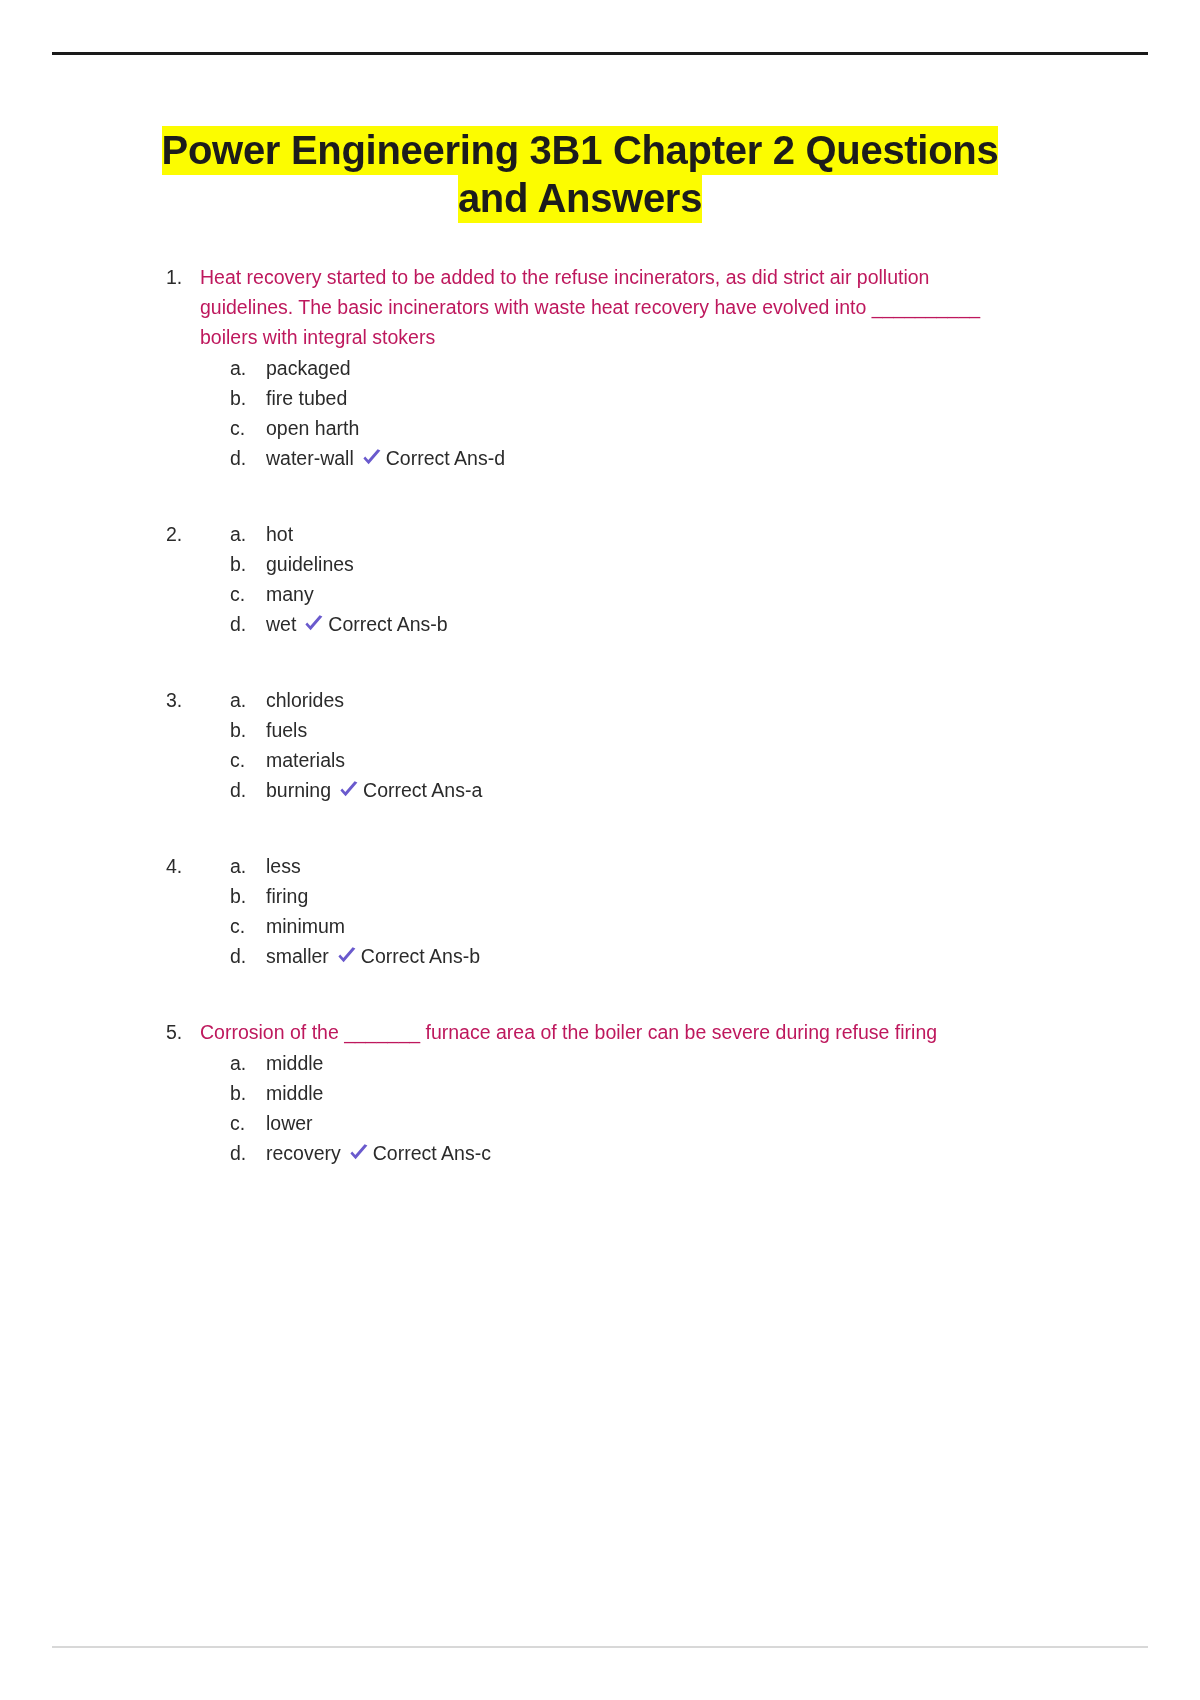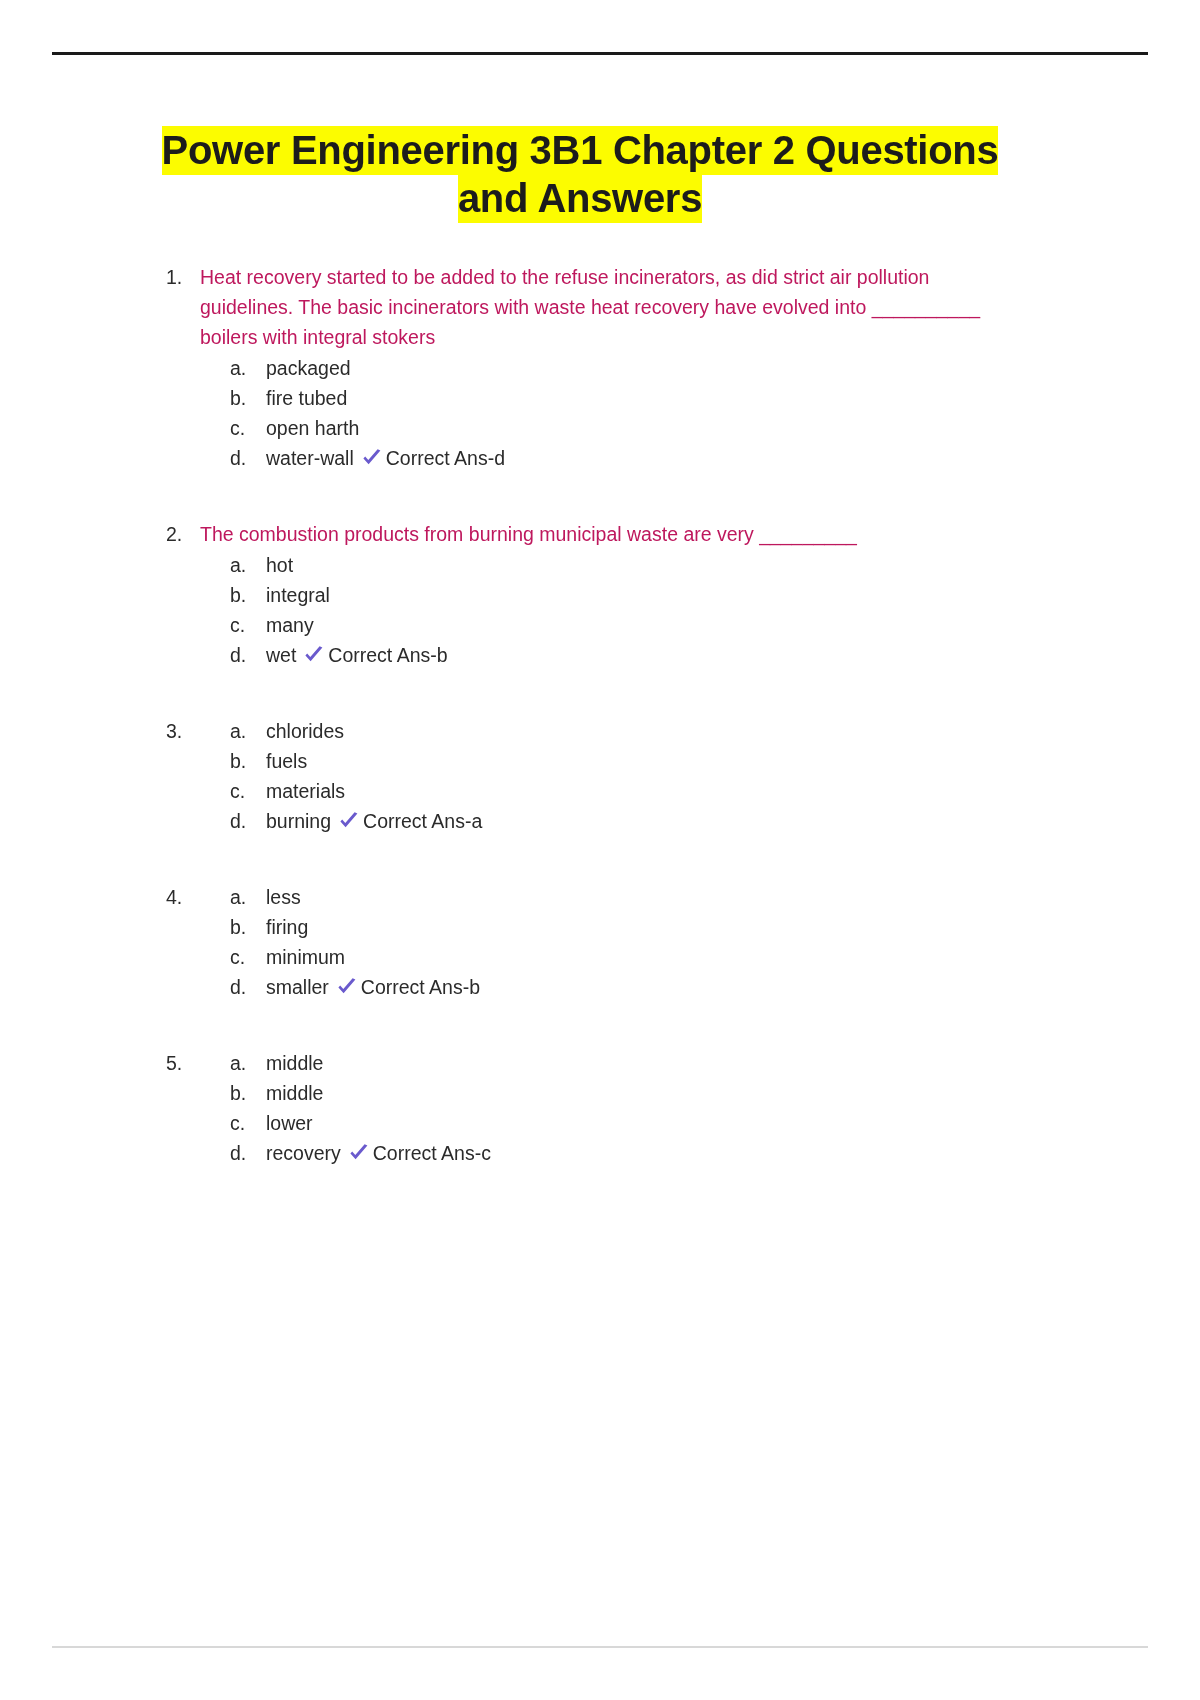--- a/index.html
+++ b/index.html
@@ -150,24 +150,23 @@
           <li class="opt-row"><span class="opt-letter">a.</span><span class="opt-label">packaged</span></li>
           <li class="opt-row"><span class="opt-letter">b.</span><span class="opt-label">fire tubed</span></li>
           <li class="opt-row"><span class="opt-letter">c.</span><span class="opt-label">open harth</span></li>
           <li class="opt-row"><span class="opt-letter">d.</span><span class="opt-label">water-wall</span><span class="check-icon"><svg width="22" height="20" viewBox="0 0 22 20" xmlns="http://www.w3.org/2000/svg">
                 <path d="M2.4 10.6 L7.6 16.2 L19.4 2.6 L16.6 1.2 L7.3 11.9 L4.2 8.4 Z" fill="#6a5acd"></path>
               </svg></span><span class="ans-text">Correct Ans-d</span></li>
         </ul>
       </div>
       <div class="q-item">
         <div class="q-num">2.</div>
-        <div class="q-text">The combustion products from burning municipal waste are very _________</div>
         <ul class="opts">
           <li class="opt-row"><span class="opt-letter">a.</span><span class="opt-label">hot</span></li>
-          <li class="opt-row"><span class="opt-letter">b.</span><span class="opt-label">integral</span></li>
+          <li class="opt-row"><span class="opt-letter">b.</span><span class="opt-label">guidelines</span></li>
           <li class="opt-row"><span class="opt-letter">c.</span><span class="opt-label">many</span></li>
           <li class="opt-row"><span class="opt-letter">d.</span><span class="opt-label">wet</span><span class="check-icon"><svg width="22" height="20" viewBox="0 0 22 20" xmlns="http://www.w3.org/2000/svg">
                 <path d="M2.4 10.6 L7.6 16.2 L19.4 2.6 L16.6 1.2 L7.3 11.9 L4.2 8.4 Z" fill="#6a5acd"></path>
               </svg></span><span class="ans-text">Correct Ans-b</span></li>
         </ul>
       </div>
       <div class="q-item">
         <div class="q-num">3.</div>
         <ul class="opts">
           <li class="opt-row"><span class="opt-letter">a.</span><span class="opt-label">chlorides</span></li>
@@ -184,20 +183,21 @@
           <li class="opt-row"><span class="opt-letter">a.</span><span class="opt-label">less</span></li>
           <li class="opt-row"><span class="opt-letter">b.</span><span class="opt-label">firing</span></li>
           <li class="opt-row"><span class="opt-letter">c.</span><span class="opt-label">minimum</span></li>
           <li class="opt-row"><span class="opt-letter">d.</span><span class="opt-label">smaller</span><span class="check-icon"><svg width="22" height="20" viewBox="0 0 22 20" xmlns="http://www.w3.org/2000/svg">
                 <path d="M2.4 10.6 L7.6 16.2 L19.4 2.6 L16.6 1.2 L7.3 11.9 L4.2 8.4 Z" fill="#6a5acd"></path>
               </svg></span><span class="ans-text">Correct Ans-b</span></li>
         </ul>
       </div>
       <div class="q-item">
         <div class="q-num">5.</div>
+        <div class="q-text">Corrosion of the _______ furnace area of the boiler can be severe during refuse firing</div>
         <ul class="opts">
           <li class="opt-row"><span class="opt-letter">a.</span><span class="opt-label">middle</span></li>
           <li class="opt-row"><span class="opt-letter">b.</span><span class="opt-label">middle</span></li>
           <li class="opt-row"><span class="opt-letter">c.</span><span class="opt-label">lower</span></li>
           <li class="opt-row"><span class="opt-letter">d.</span><span class="opt-label">recovery</span><span class="check-icon"><svg width="22" height="20" viewBox="0 0 22 20" xmlns="http://www.w3.org/2000/svg">
                 <path d="M2.4 10.6 L7.6 16.2 L19.4 2.6 L16.6 1.2 L7.3 11.9 L4.2 8.4 Z" fill="#6a5acd"></path>
               </svg></span><span class="ans-text">Correct Ans-c</span></li>
         </ul>
       </div>
     </div>

